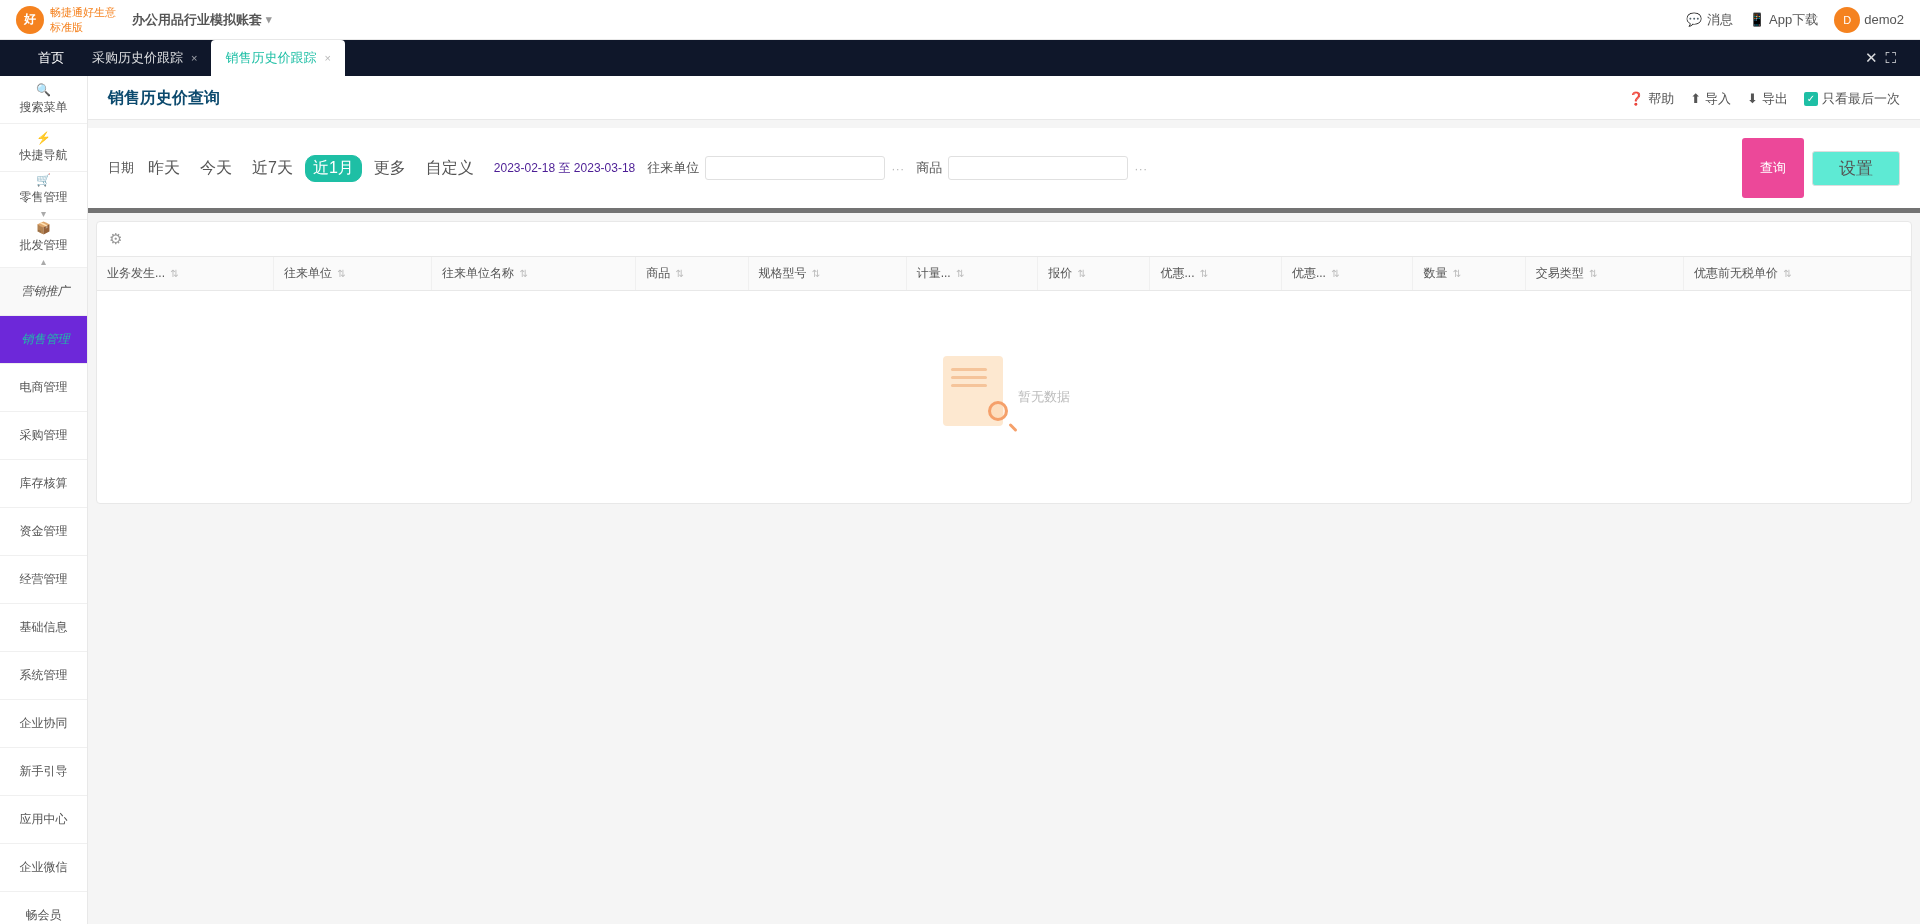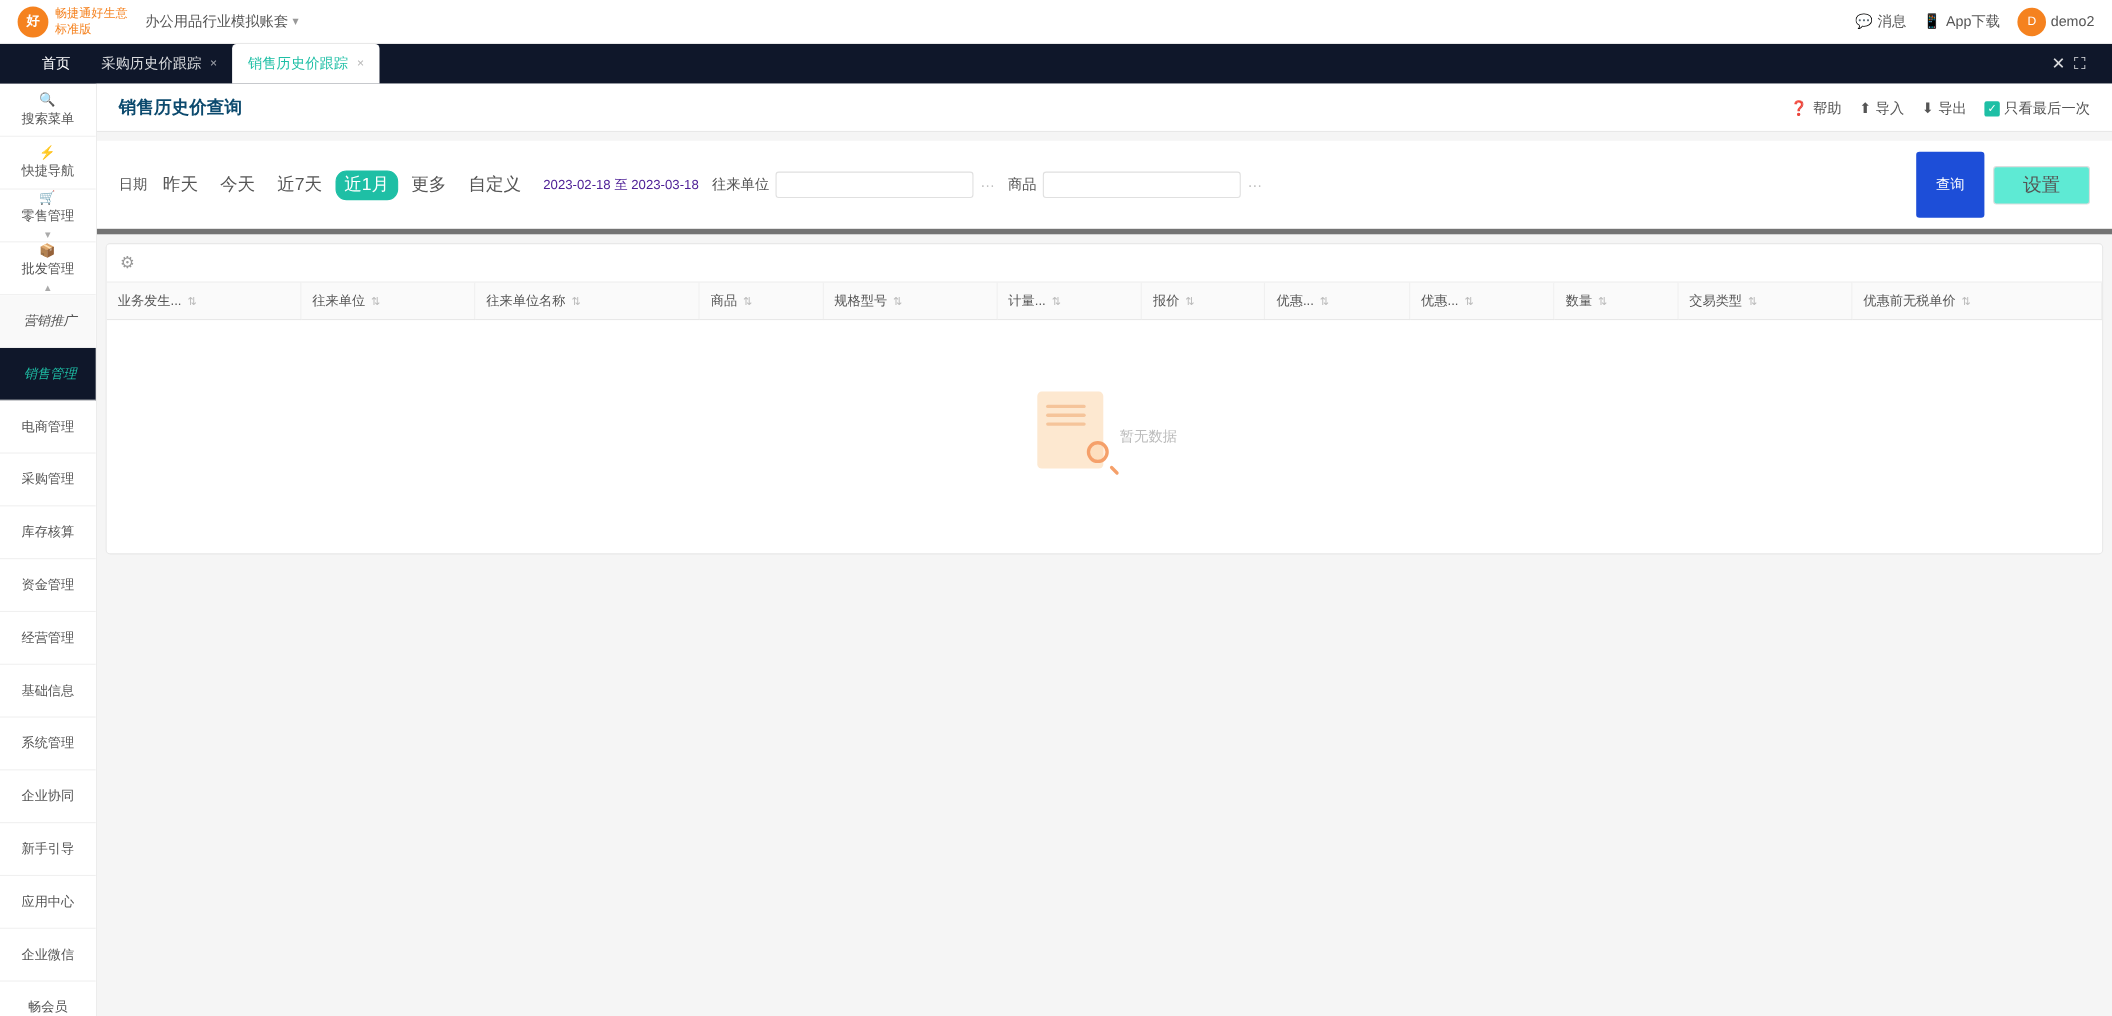--- a/index.html
+++ b/index.html
@@ -8,21 +8,21 @@
     
     .top-bar {
       display: flex; align-items: center; justify-content: space-between;
       background: #fff; height: 40px; padding: 0 16px;
       border-bottom: 1px solid #e8e8e8; flex-shrink: 0;
     }
     .top-bar-left { display: flex; align-items: center; gap: 8px; }
     .top-bar-logo { display: flex; align-items: center; gap: 6px; }
     .logo-icon { width: 28px; height: 28px; background: #f5821f; border-radius: 50%; display: flex; align-items: center; justify-content: center; color: white; font-size: 12px; font-weight: bold; }
     .logo-text { font-size: 11px; color: #f5821f; line-height: 1.3; }
-    .top-bar-selector { display: flex; align-items: center; gap: 4px; font-size: 13px; color: #555; cursor: pointer; padding: 0 8px; }
+    .top-bar-selector { display: flex; align-items: center; gap: 4px; font-size: 13px; color: #555; cursor: pointer; padding: 0 8px; font-weight: bold; }
     .top-bar-selector .chevron { color: #999; font-size: 11px; }
     .top-bar-right { display: flex; align-items: center; gap: 16px; color: #555; font-size: 13px; }
     .top-bar-right .action-item { display: flex; align-items: center; gap: 4px; cursor: pointer; }
     .avatar { width: 26px; height: 26px; background: #f5821f; border-radius: 50%; display: flex; align-items: center; justify-content: center; color: white; font-size: 11px; }
 
     
     .tab-bar {
       display: flex; align-items: center; background: #0f172a; height: 36px; flex-shrink: 0;
       padding: 0 24px; gap: 0;
     }
@@ -47,21 +47,21 @@
     }
     .sidebar-item {
       display: flex; flex-direction: column; align-items: center; justify-content: center;
       padding: 10px 4px; cursor: pointer; font-size: 12px; color: #555;
       border-bottom: 1px solid #f0f0f0; min-height: 48px; text-align: center; gap: 2px;
     }
     .sidebar-item.active { color: #1ebfa5; }
     .sidebar-item .expand-icon { font-size: 10px; color: #aaa; }
     .sidebar-sub { background: #f9f9f9; font-style: italic; }
     .sidebar-sub .sidebar-item { font-size: 12px; color: #555; padding-left: 8px; border-bottom: 1px solid #eee; }
-    .sidebar-sub .sidebar-item.active { color: #1ebfa5; background: #0f172a; }
+    .sidebar-sub .sidebar-item.active { color: #1ebfa5; background: #6d28d9; }
 
     
     .content-area { flex: 1; overflow-y: auto; background: #f5f5f5; padding: 0; }
 
     
     .page-header {
       background: #fff; padding: 12px 20px 10px;
       display: flex; align-items: center; justify-content: space-between;
       border-bottom: 1px solid #e8e8e8; margin-bottom: 8px;
     }
@@ -86,21 +86,21 @@
     }
     .date-btn.active { background: #1ebfa5; color: white; border-color: #1ebfa5; border-radius: 10px; }
     .date-range { font-size: 12px; color: #4c1d95; }
     .filter-input {
       border: 1px solid #e0e0e0; border-radius: 3px; padding: 4px 8px;
       font-size: 12px; width: 220px; outline: none; color: #333; background: white;
     }
     .filter-dots { color: #bbb; font-size: 13px; cursor: pointer; }
     .filter-actions { display: flex; align-items: center; gap: 8px; margin-left: auto; }
     .btn-query {
-      background: #1d4ed8; color: white; border: none; border-radius: 3px;
+      background: #ec4899; color: white; border: none; border-radius: 3px;
       padding: 21px 18px; font-size: 13px; cursor: pointer; white-space: nowrap;
     }
     .btn-settings {
       background: #5eead4; color: #555; border: 1px solid #ddd; border-radius: 3px;
       padding: 5px 26px; font-size: 17px; cursor: pointer; white-space: nowrap;
     }
 
     
     .table-container { background: #fff; margin: 0 8px 8px; border-radius: 4px; border: 1px solid #e8e8e8; overflow: hidden; }
     .table-toolbar { display: flex; align-items: center; padding: 8px 12px; border-bottom: 1px solid #e8e8e8; }

